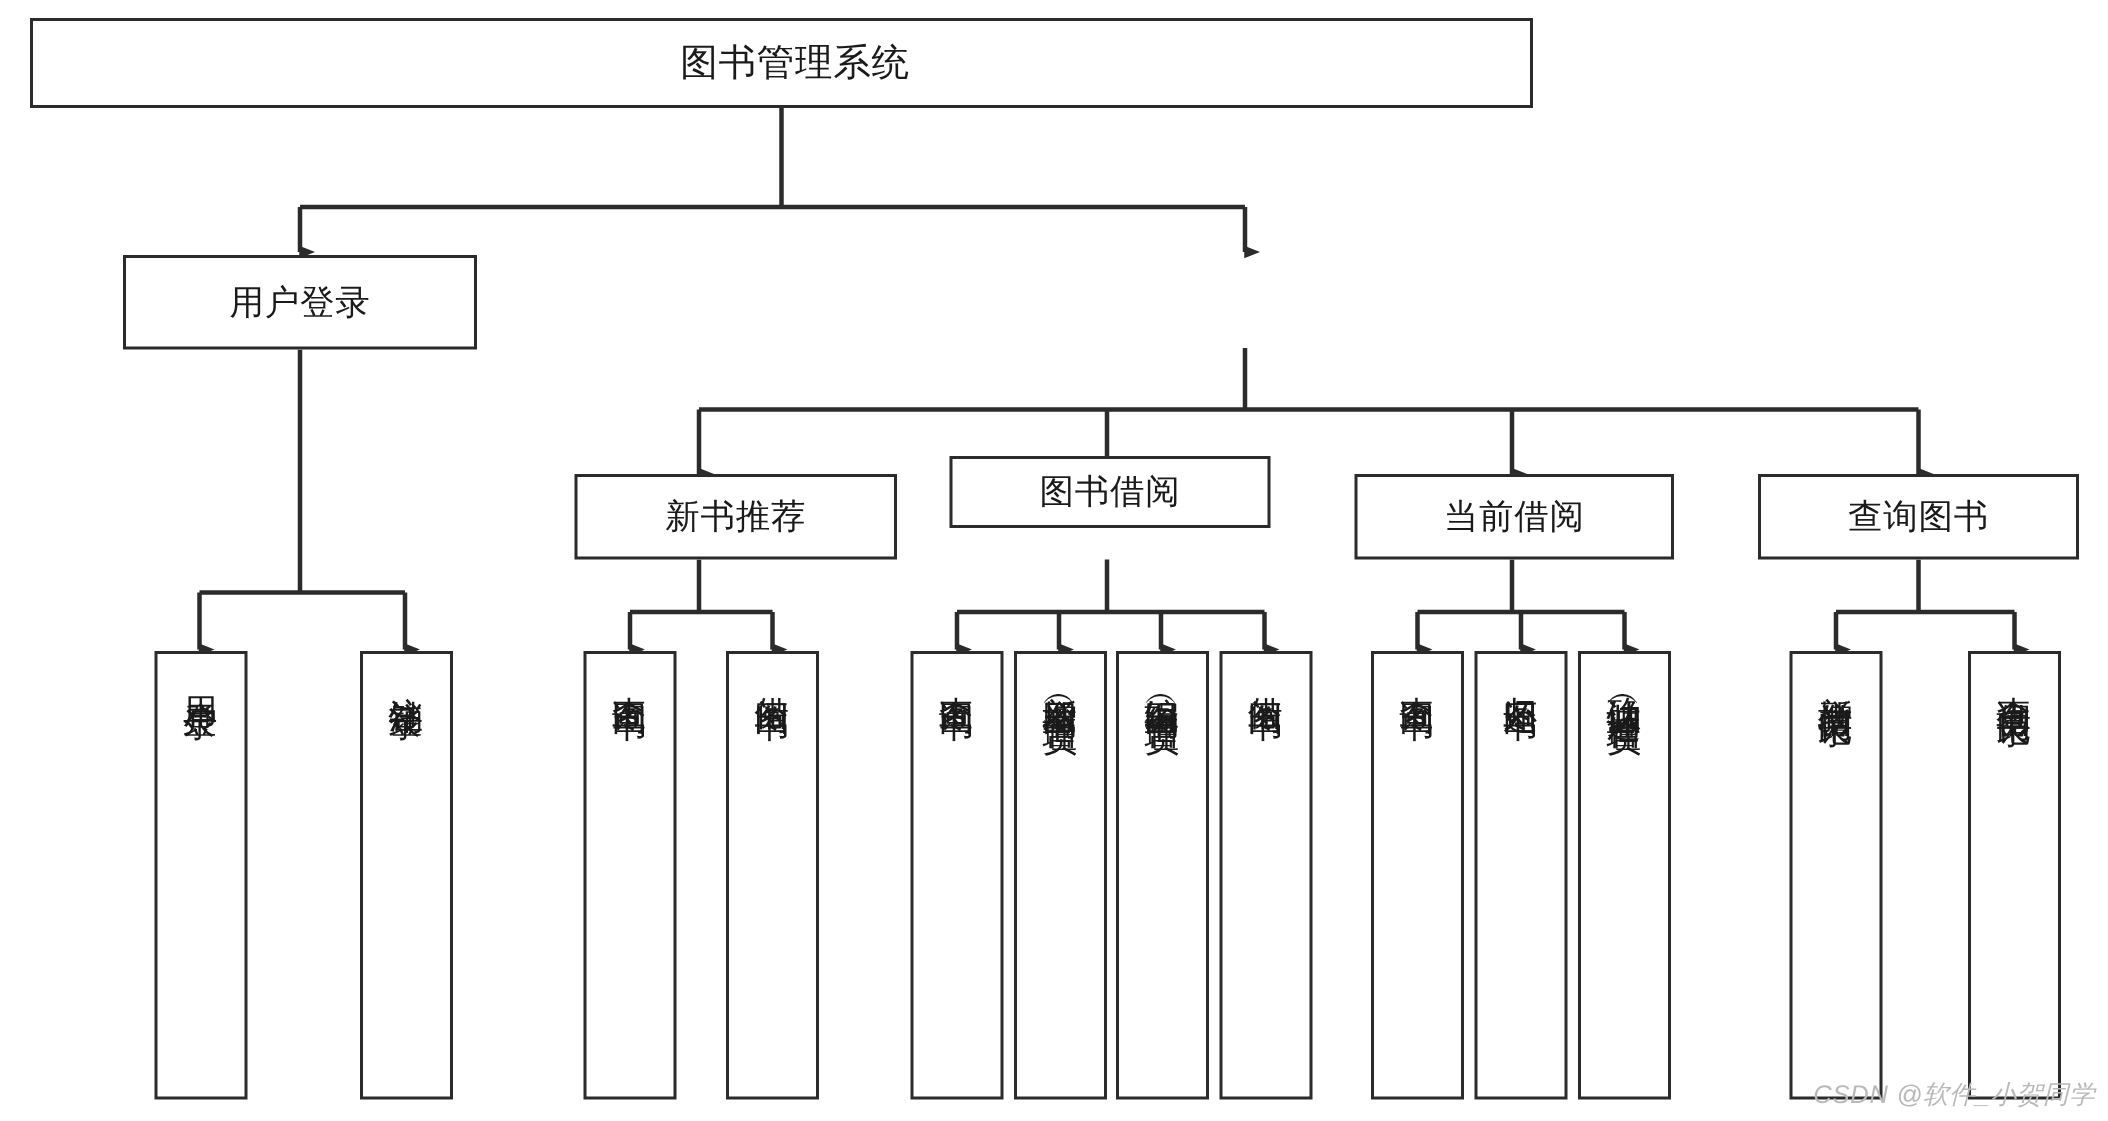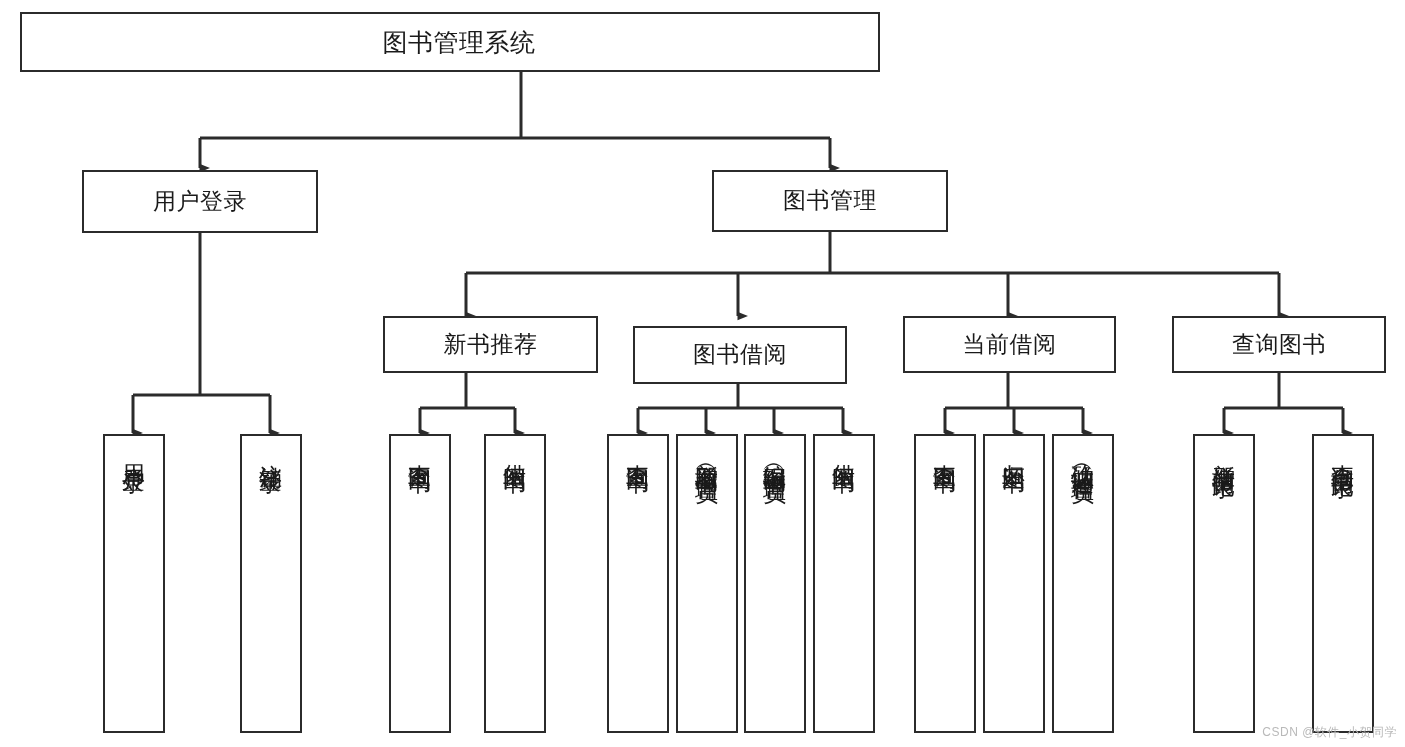--- a/index.html
+++ b/index.html
@@ -57,26 +57,27 @@
     text-orientation: upright;
     font-size: 23px;
     line-height: 1.05;
     letter-spacing: 2.5px;
     white-space: nowrap;
   }
   #watermark {
     position: absolute;
     right: 8px;
     bottom: 6px;
-    font-size: 12px;
+    font-size: 17px;
     color: #b9b9b9;
     font-family: "Liberation Sans", "DejaVu Sans", sans-serif;
     letter-spacing: 0.5px;
     white-space: nowrap;
     pointer-events: none;
+    font-style: italic;
   }
 </style>
 </head>
 <body>
 
 <div id="diagram-root">
 
   <svg id="tree-svg" viewBox="0 0 1405 747">
     <defs>
       <marker id="arrowhead" markerWidth="9" markerHeight="11" refX="4.5" refY="10.2" orient="auto-start-reverse" markerUnits="userSpaceOnUse">
@@ -123,35 +124,32 @@
       <path d="M1014,408 L1014,433" marker-end="url(#arrowhead)"></path>
       <path d="M1083,408 L1083,433" marker-end="url(#arrowhead)"></path>
 
       <path d="M1279,373 L1279,408"></path>
       <path d="M1224,408 L1343,408"></path>
       <path d="M1224,408 L1224,433" marker-end="url(#arrowhead)"></path>
       <path d="M1343,408 L1343,433" marker-end="url(#arrowhead)"></path>
     </g>
   </svg>
 
-  <div class="node-box node-root" style="left:20px; top:12px; width:860px; height:60px;padding-left:18px;">
+  <div class="node-box node-root" style="left:20px; top:12px; width:1002px; height:60px;padding-left:18px;">
     <span class="node-label">图书管理系统</span>
   </div>
 
   <div class="node-box node-l2" style="left:82px; top:170px; width:236px; height:63px;">
     <span class="node-label">用户登录</span>
   </div>
-  <div class="node-box node-l2" style="left:712px; top:170px; width:236px; height:62px;">
-    <span class="node-label">图书管理</span>
-  </div>
 
   <div class="node-box node-l3" style="left:383px; top:316px; width:215px; height:57px;">
     <span class="node-label">新书推荐</span>
   </div>
-  <div class="node-box node-l3" style="left:633px; top:326px; width:214px; height:58px;">
+  <div class="node-box node-l3" style="left:633px; top:304px; width:214px; height:48px;">
     <span class="node-label">图书借阅</span>
   </div>
   <div class="node-box node-l3" style="left:903px; top:316px; width:213px; height:57px;">
     <span class="node-label">当前借阅</span>
   </div>
   <div class="node-box node-l3" style="left:1172px; top:316px; width:214px; height:57px;">
     <span class="node-label">查询图书</span>
   </div>
 
   <div class="node-box node-leaf" style="left:103px; top:434px; width:62px; height:299px;">

